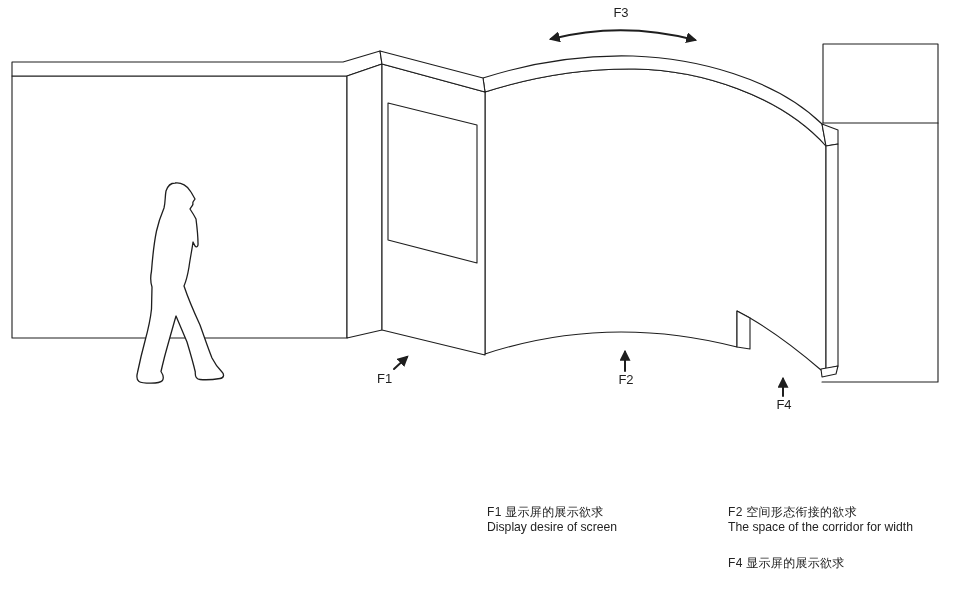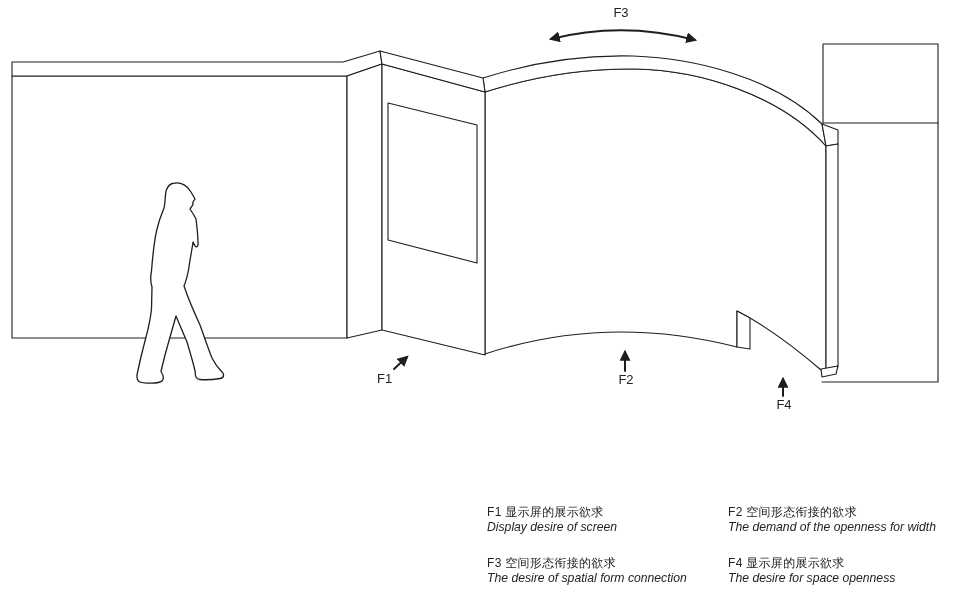--- a/index.html
+++ b/index.html
@@ -12,21 +12,21 @@
   svg text{
     font-family:"Liberation Sans","DejaVu Sans",sans-serif;
     font-size:13px;fill:#1f1f1f;
   }
   .legend{position:absolute;left:0;top:0;width:960px;height:601px;pointer-events:none;}
   .legend-item{position:absolute;color:#232323;}
   .legend-item .cjk{
     font-size:12px;line-height:15px;letter-spacing:0.3px;white-space:nowrap;
   }
   .legend-item .en{
-    font-size:12.2px;line-height:14px;white-space:nowrap;font-style:italic;
+    font-size:12.2px;line-height:14px;white-space:nowrap;
   }
   .li-f1{left:487px;top:505px;}
   .li-f2{left:728px;top:505px;}
   .li-f3{left:487px;top:556px;}
   .li-f4{left:728px;top:556px;}
 </style>
 </head>
 <body>
 
 <svg class="stage" viewBox="0 0 960 601" fill="none" stroke="#1e1e1e" stroke-width="1.1" stroke-linejoin="round" stroke-linecap="round">
@@ -113,23 +113,18 @@
   </g>
 </svg>
 
 <div class="legend">
   <div class="legend-item li-f1">
     <div class="cjk">F1 显示屏的展示欲求</div>
     <div class="en">Display desire of screen</div>
   </div>
   <div class="legend-item li-f2">
     <div class="cjk">F2 空间形态衔接的欲求</div>
-    <div class="en">The demand of the openness for width</div>
-  </div>
-  <div class="legend-item li-f3">
-    <div class="cjk">F3 空间形态衔接的欲求</div>
-    <div class="en">The desire of spatial form connection</div>
+    <div class="en">The space of the corridor for width</div>
   </div>
   <div class="legend-item li-f4">
     <div class="cjk">F4 显示屏的展示欲求</div>
-    <div class="en">The desire for space openness</div>
   </div>
 </div>
 
 </body></html>

